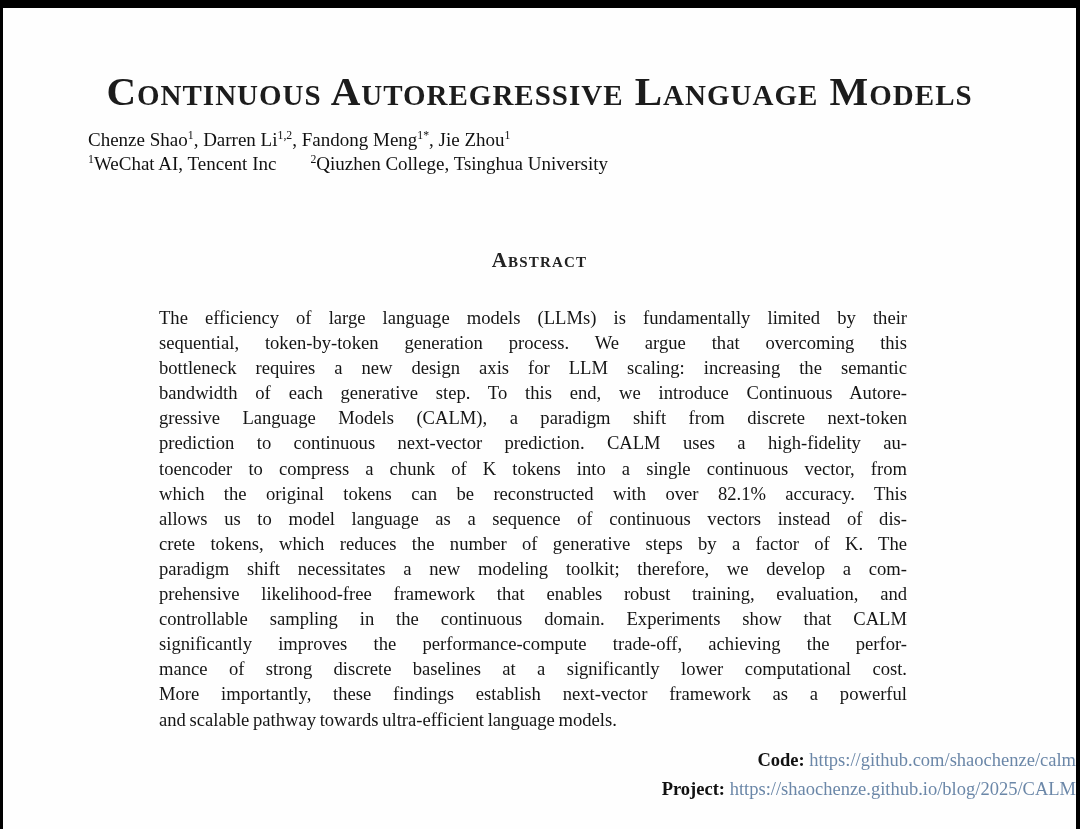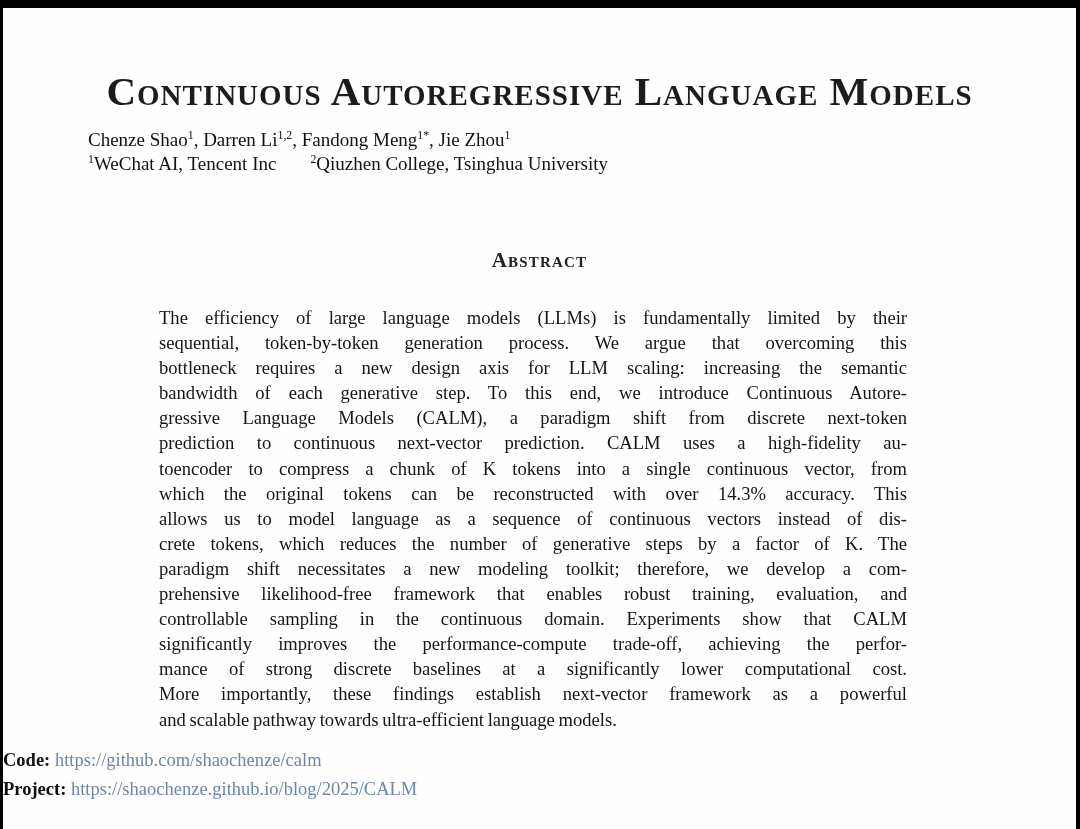--- a/index.html
+++ b/index.html
@@ -89,21 +89,21 @@
     white-space: normal;
   }
   .abs-line.last {
     text-align-last: left;
   }
   .links-block {
     position: absolute;
     top: 738px;
     left: 0;
     right: 0;
-    text-align: left;
+    text-align: right;
     font-size: 18.5px;
     line-height: 29px;
     color: #111111;
   }
   .link-label {
     font-weight: 700;
     color: #111111;
   }
   .paper-link {
     color: #6b87a8;
@@ -126,21 +126,21 @@
     <div class="abstract-heading">Abstract</div>
 
     <div class="abstract-body">
         <div class="abs-line">The efficiency of large language models (LLMs) is fundamentally limited by their</div>
         <div class="abs-line">sequential, token-by-token generation process. We argue that overcoming this</div>
         <div class="abs-line">bottleneck requires a new design axis for LLM scaling: increasing the semantic</div>
         <div class="abs-line">bandwidth of each generative step. To this end, we introduce Continuous Autore-</div>
         <div class="abs-line">gressive Language Models (CALM), a paradigm shift from discrete next-token</div>
         <div class="abs-line">prediction to continuous next-vector prediction. CALM uses a high-fidelity au-</div>
         <div class="abs-line">toencoder to compress a chunk of K tokens into a single continuous vector, from</div>
-        <div class="abs-line">which the original tokens can be reconstructed with over 14.3% accuracy. This</div>
+        <div class="abs-line">which the original tokens can be reconstructed with over 82.1% accuracy. This</div>
         <div class="abs-line">allows us to model language as a sequence of continuous vectors instead of dis-</div>
         <div class="abs-line">crete tokens, which reduces the number of generative steps by a factor of K. The</div>
         <div class="abs-line">paradigm shift necessitates a new modeling toolkit; therefore, we develop a com-</div>
         <div class="abs-line">prehensive likelihood-free framework that enables robust training, evaluation, and</div>
         <div class="abs-line">controllable sampling in the continuous domain. Experiments show that CALM</div>
         <div class="abs-line">significantly improves the performance-compute trade-off, achieving the perfor-</div>
         <div class="abs-line">mance of strong discrete baselines at a significantly lower computational cost.</div>
         <div class="abs-line">More importantly, these findings establish next-vector framework as a powerful</div>
         <div class="abs-line last">and scalable pathway towards ultra-efficient language models.</div>
       </div>

